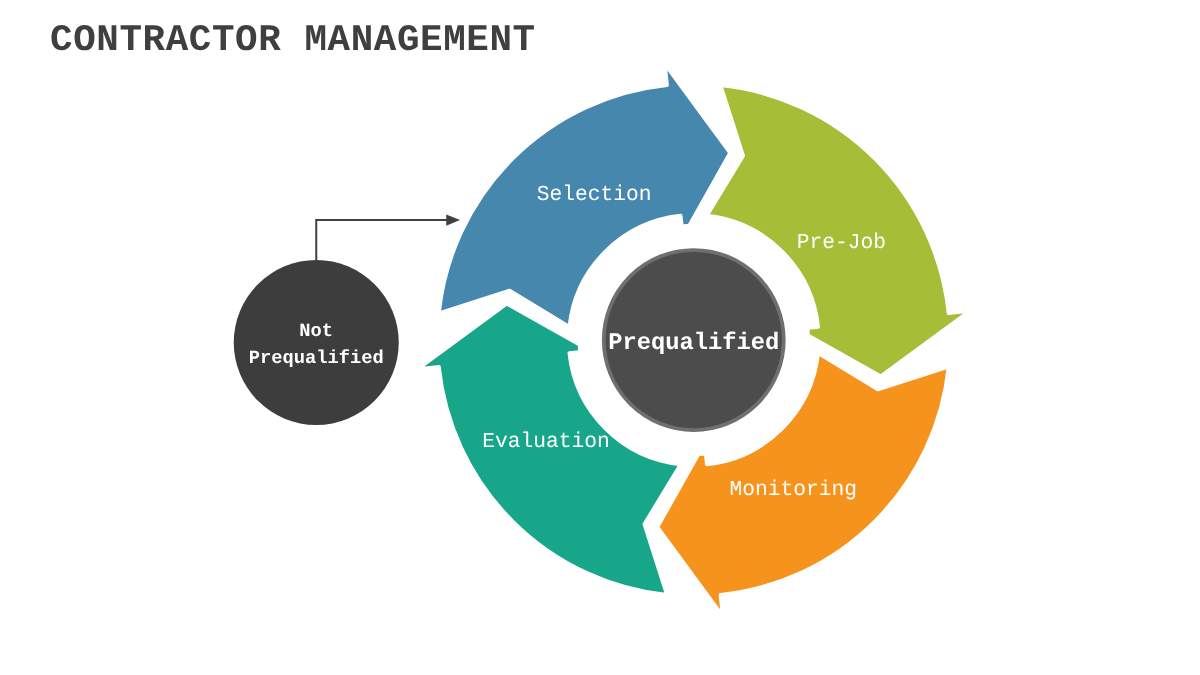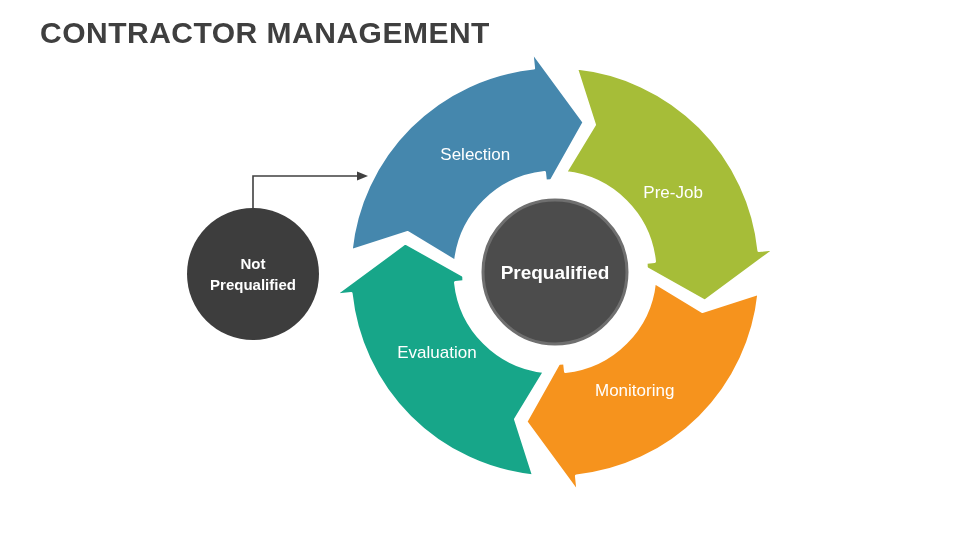--- a/index.html
+++ b/index.html
@@ -1,16 +1,16 @@
 <!DOCTYPE html>
 <html><head>
 <meta charset="utf-8">
 <style>
   html,body{margin:0;padding:0;width:960px;height:540px;overflow:hidden;background:#ffffff;}
-  .stage{position:relative;width:960px;height:540px;font-family:Liberation Sans, sans-serif;background:#ffffff;}
+  .stage{position:relative;width:960px;height:540px;font-family:Liberation Mono, monospace;background:#ffffff;}
   .slide-title{position:absolute;top:16px;left:40px;font-size:30px;font-weight:bold;color:#3f3f3f;letter-spacing:.5px;}
   svg{position:absolute;left:0;top:0;}
   .seg-label{font-size:17px;fill:#ffffff;text-anchor:middle;}
   .center-label{font-size:19px;font-weight:bold;fill:#ffffff;text-anchor:middle;}
   .np-label{font-size:15px;font-weight:bold;fill:#ffffff;text-anchor:middle;}
   .center-circle{stroke:#6f6f6f;stroke-width:3;}
   .center-ring{fill:#ffffff;}
   .connector-line{fill:none;stroke-width:1.6;}
 </style>
 </head>

